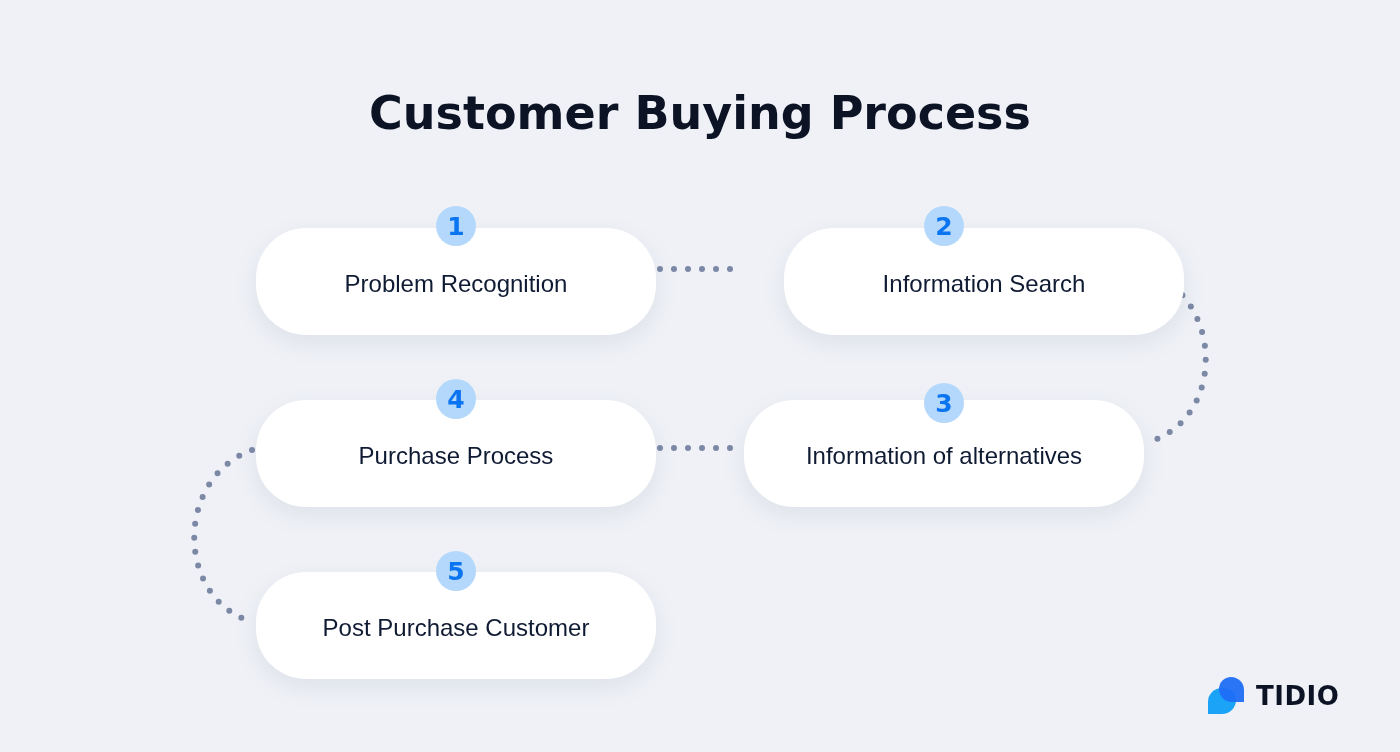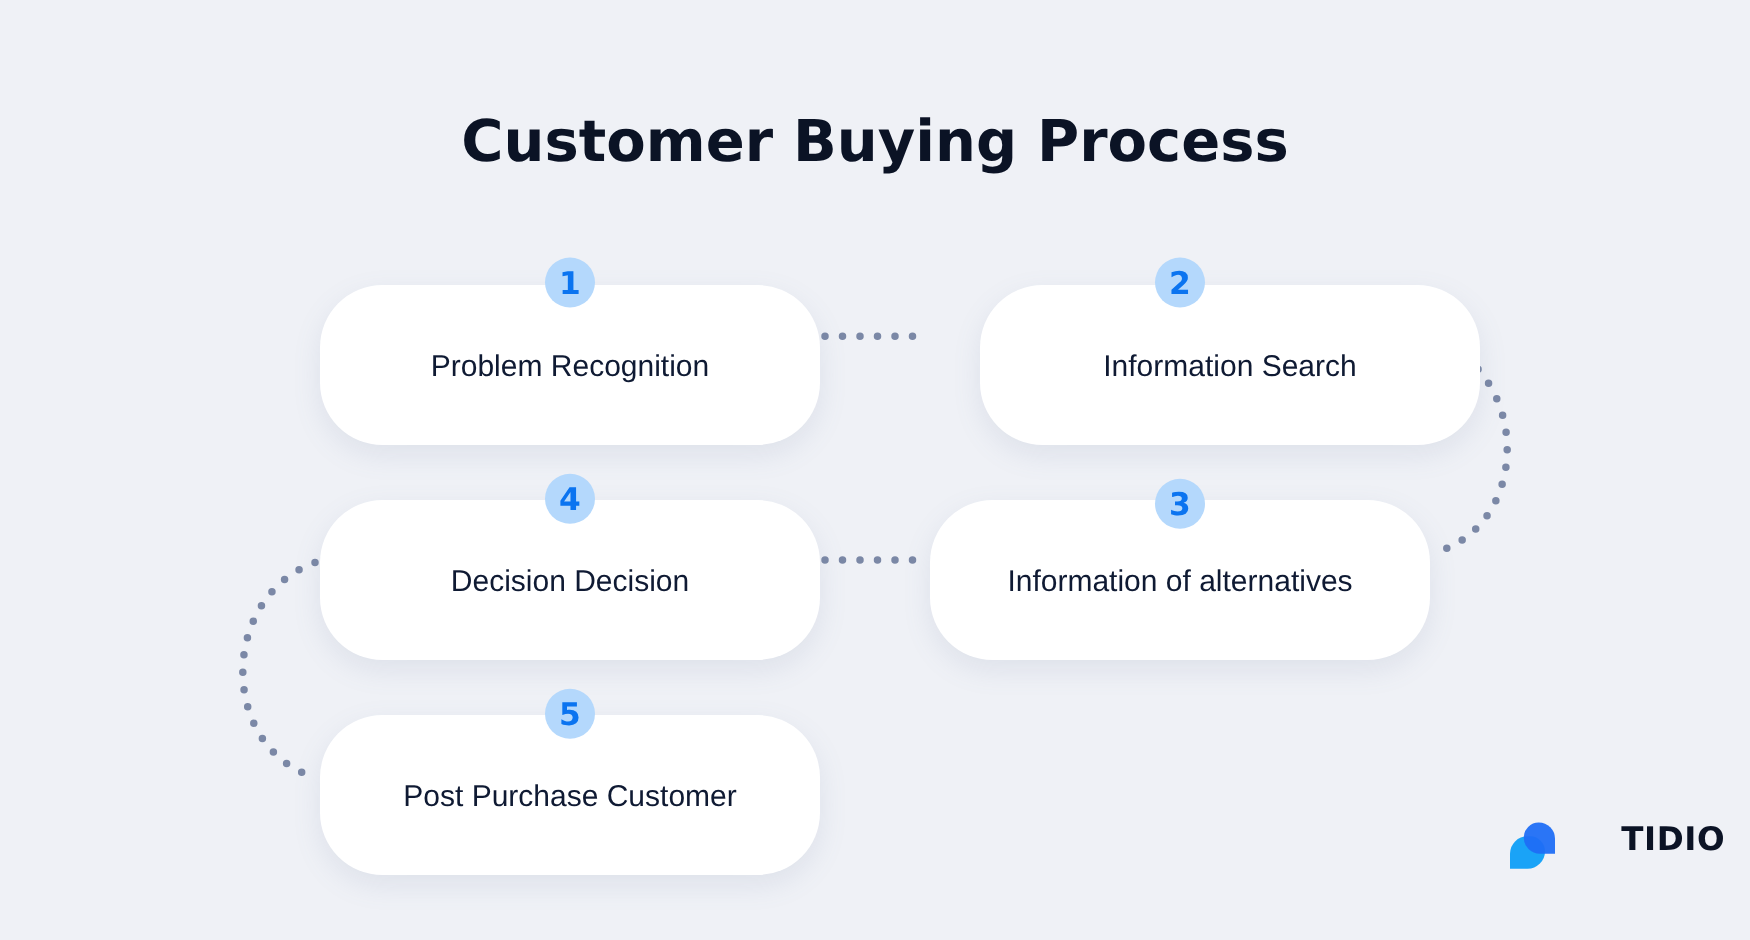--- a/index.html
+++ b/index.html
@@ -17,21 +17,21 @@
       font-size: 46px;
       font-weight: 700;
       color: #0b1325;
       letter-spacing: 0px;
       font-family: "DejaVu Sans", sans-serif;
       margin-top: 20px;
     }
     .connectors { position: absolute; left: 0; top: 0; width: 1400px; height: 752px; }
     .step {
       position: absolute;
-      width: 400px; height: 128px;
+      width: 400px; height: 107px;
       background: #ffffff;
       border-radius: 50px;
       box-shadow: 0 8px 22px rgba(110, 125, 160, 0.13);
       display: flex; align-items: center; justify-content: center;
     }
     .step-label {
       font-size: 24px;
       color: #0f1a33;
       font-family: "Liberation Sans", sans-serif;
       margin-top: 4px;
@@ -42,22 +42,22 @@
       border-radius: 50%;
       background: #b4d8fc;
       color: #0b74f0;
       font-weight: 700;
       font-size: 25px;
       display: flex; align-items: center; justify-content: center;
       font-family: "DejaVu Sans", sans-serif;
     }
     .logo {
       position: absolute;
-      left: 1206px; top: 657px;
-      display: flex;  gap: 41px;
+      left: 1206px; top: 676px;
+      display: flex; align-items: center;
     }
     .logo-icon { width: 42px; height: 40px; position: relative; }
     .logo-text {
       font-family: "DejaVu Sans", sans-serif;
       font-size: 26px;
       font-weight: 600;
       color: #0b1325;
       margin-left: 8px;
       letter-spacing: 0.5px;
     }
@@ -89,21 +89,21 @@
   <span class="step-label">Information Search</span>
 </div>
 <div class="badge" style="left:924px; top:206px;">2</div>
 
 <div class="step" style="left:744px; top:400px;">
   <span class="step-label">Information of alternatives</span>
 </div>
 <div class="badge" style="left:924px; top:383px;">3</div>
 
 <div class="step" style="left:256px; top:400px;">
-  <span class="step-label">Decision Decision</span>
+  <span class="step-label">Purchase Process</span>
 </div>
 <div class="badge" style="left:436px; top:379px;">4</div>
 
 <div class="step" style="left:256px; top:572px;">
   <span class="step-label">Post Purchase Customer</span>
 </div>
 <div class="badge" style="left:436px; top:551px;">5</div>
 
 <div class="logo">
   <span class="logo-icon">

